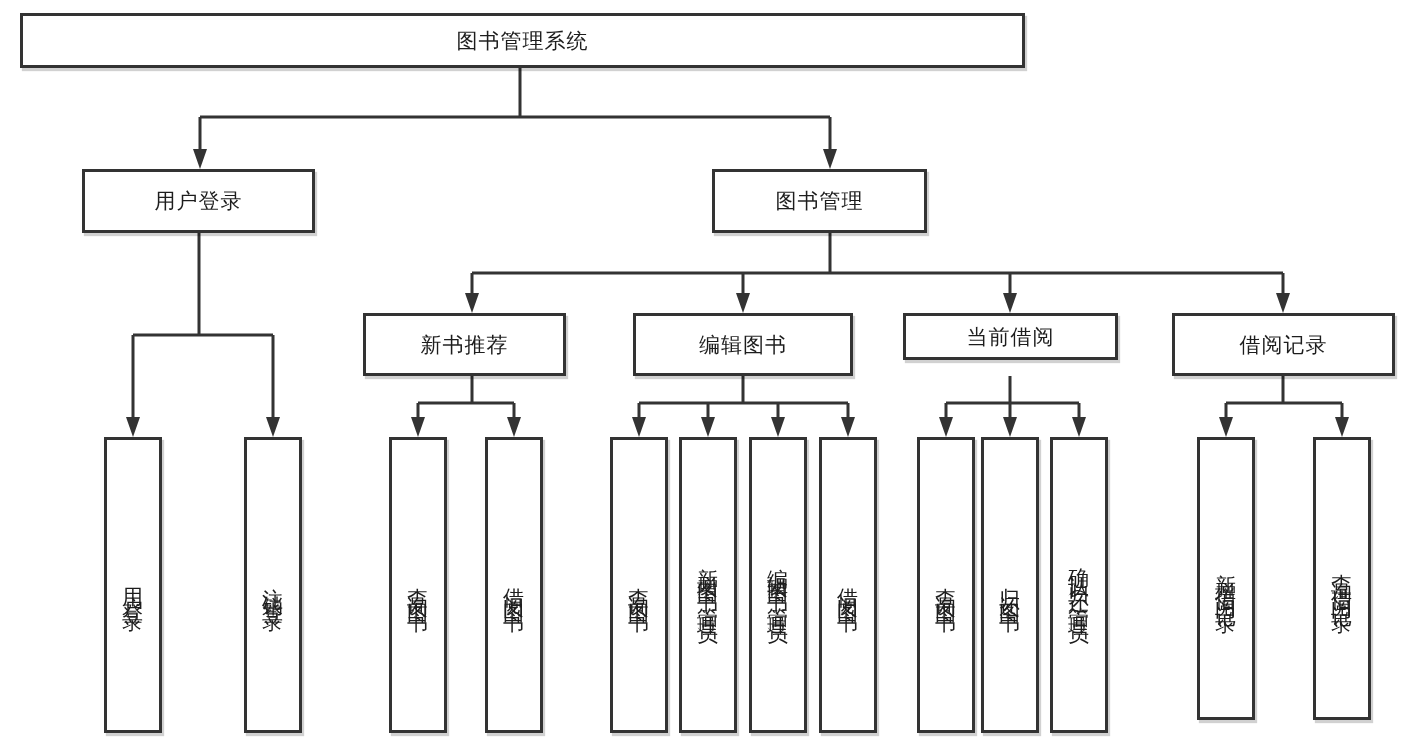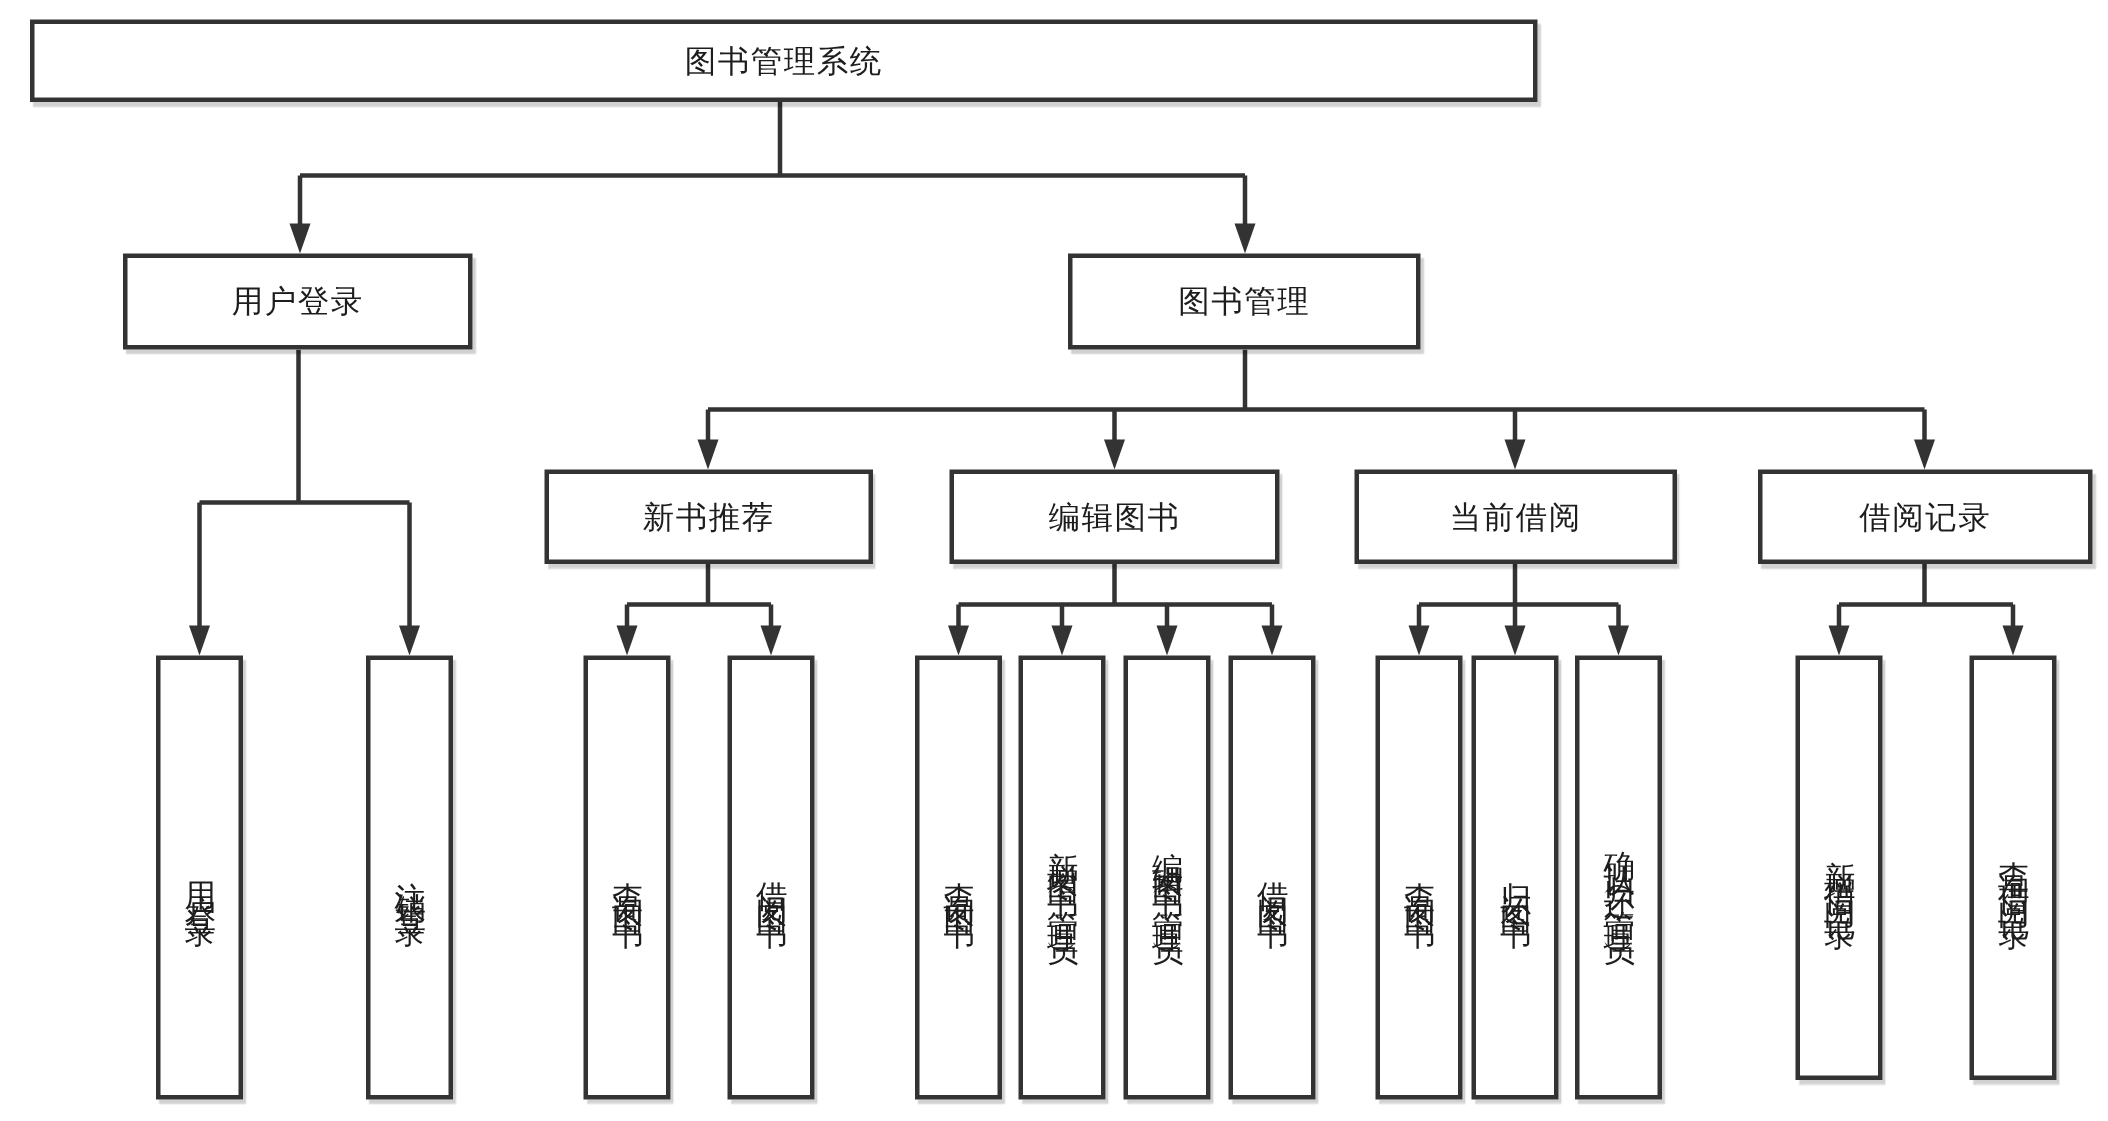--- a/index.html
+++ b/index.html
@@ -60,25 +60,25 @@
       <polygon points="1010,437 1003,417 1017,417"></polygon>
       <polygon points="1079,437 1072,417 1086,417"></polygon>
       <polygon points="1226,437 1219,417 1233,417"></polygon>
       <polygon points="1342,437 1335,417 1349,417"></polygon>
     </g>
   </svg>
 
   <div class="node" style="left:20px; top:13px; width:1005px; height:55px;">图书管理系统</div>
 
   <div class="node" style="left:82px; top:169px; width:233px; height:64px;">用户登录</div>
-  <div class="node" style="left:712px; top:169px; width:235px; height:64px;">图书管理</div>
+  <div class="node" style="left:712px; top:169px; width:215px; height:64px;">图书管理</div>
 
-  <div class="node" style="left:363px; top:313px; width:219px; height:63px;">新书推荐</div>
+  <div class="node" style="left:363px; top:313px; width:203px; height:63px;">新书推荐</div>
   <div class="node" style="left:633px; top:313px; width:220px; height:63px;">编辑图书</div>
-  <div class="node" style="left:903px; top:313px; width:215px; height:63px;">当前借阅</div>
+  <div class="node" style="left:903px; top:313px; width:215px; height:47px;">当前借阅</div>
   <div class="node" style="left:1172px; top:313px; width:223px; height:63px;">借阅记录</div>
 
   <div class="node vnode" style="left:104px; top:437px; width:58px; height:296px;">用户登录</div>
   <div class="node vnode" style="left:244px; top:437px; width:58px; height:296px;">注销登录</div>
 
   <div class="node vnode" style="left:389px; top:437px; width:58px; height:296px;">查询图书</div>
   <div class="node vnode" style="left:485px; top:437px; width:58px; height:296px;">借阅图书</div>
 
   <div class="node vnode" style="left:610px; top:437px; width:58px; height:296px;">查询图书</div>
   <div class="node vnode" style="left:679px; top:437px; width:58px; height:296px;">新增图书（管理员）</div>

